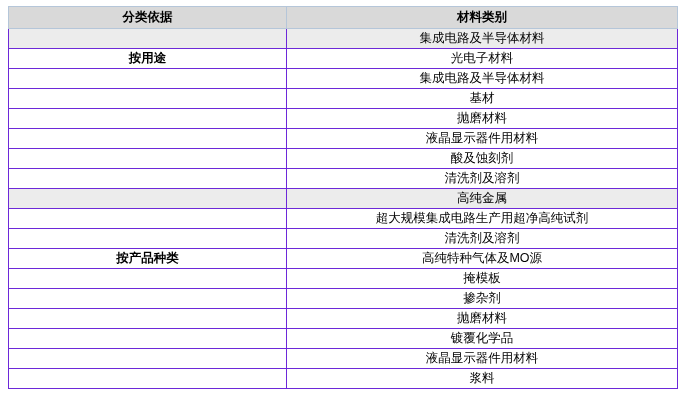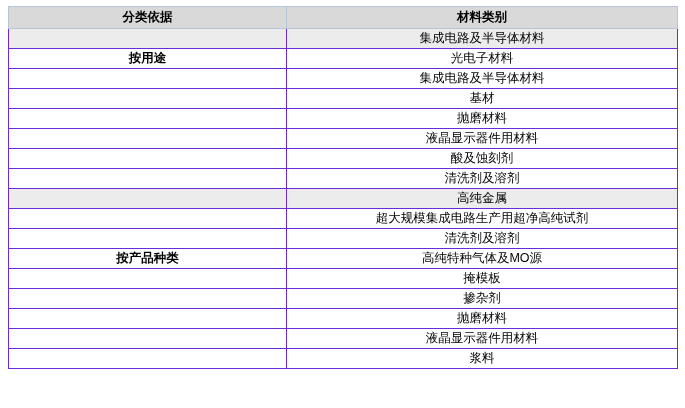--- a/index.html
+++ b/index.html
@@ -126,20 +126,24 @@
         <tr>
           <td class="cat">&nbsp;</td>
           <td class="item">掺杂剂</td>
         </tr>
         <tr>
           <td class="cat">&nbsp;</td>
           <td class="item">抛磨材料</td>
         </tr>
         <tr>
           <td class="cat">&nbsp;</td>
+          <td class="item">镀覆化学品</td>
+        </tr>
+        <tr>
+          <td class="cat">&nbsp;</td>
           <td class="item">液晶显示器件用材料</td>
         </tr>
         <tr>
           <td class="cat">&nbsp;</td>
           <td class="item">浆料</td>
         </tr>
       </tbody>
   </table>
 </div>
 

